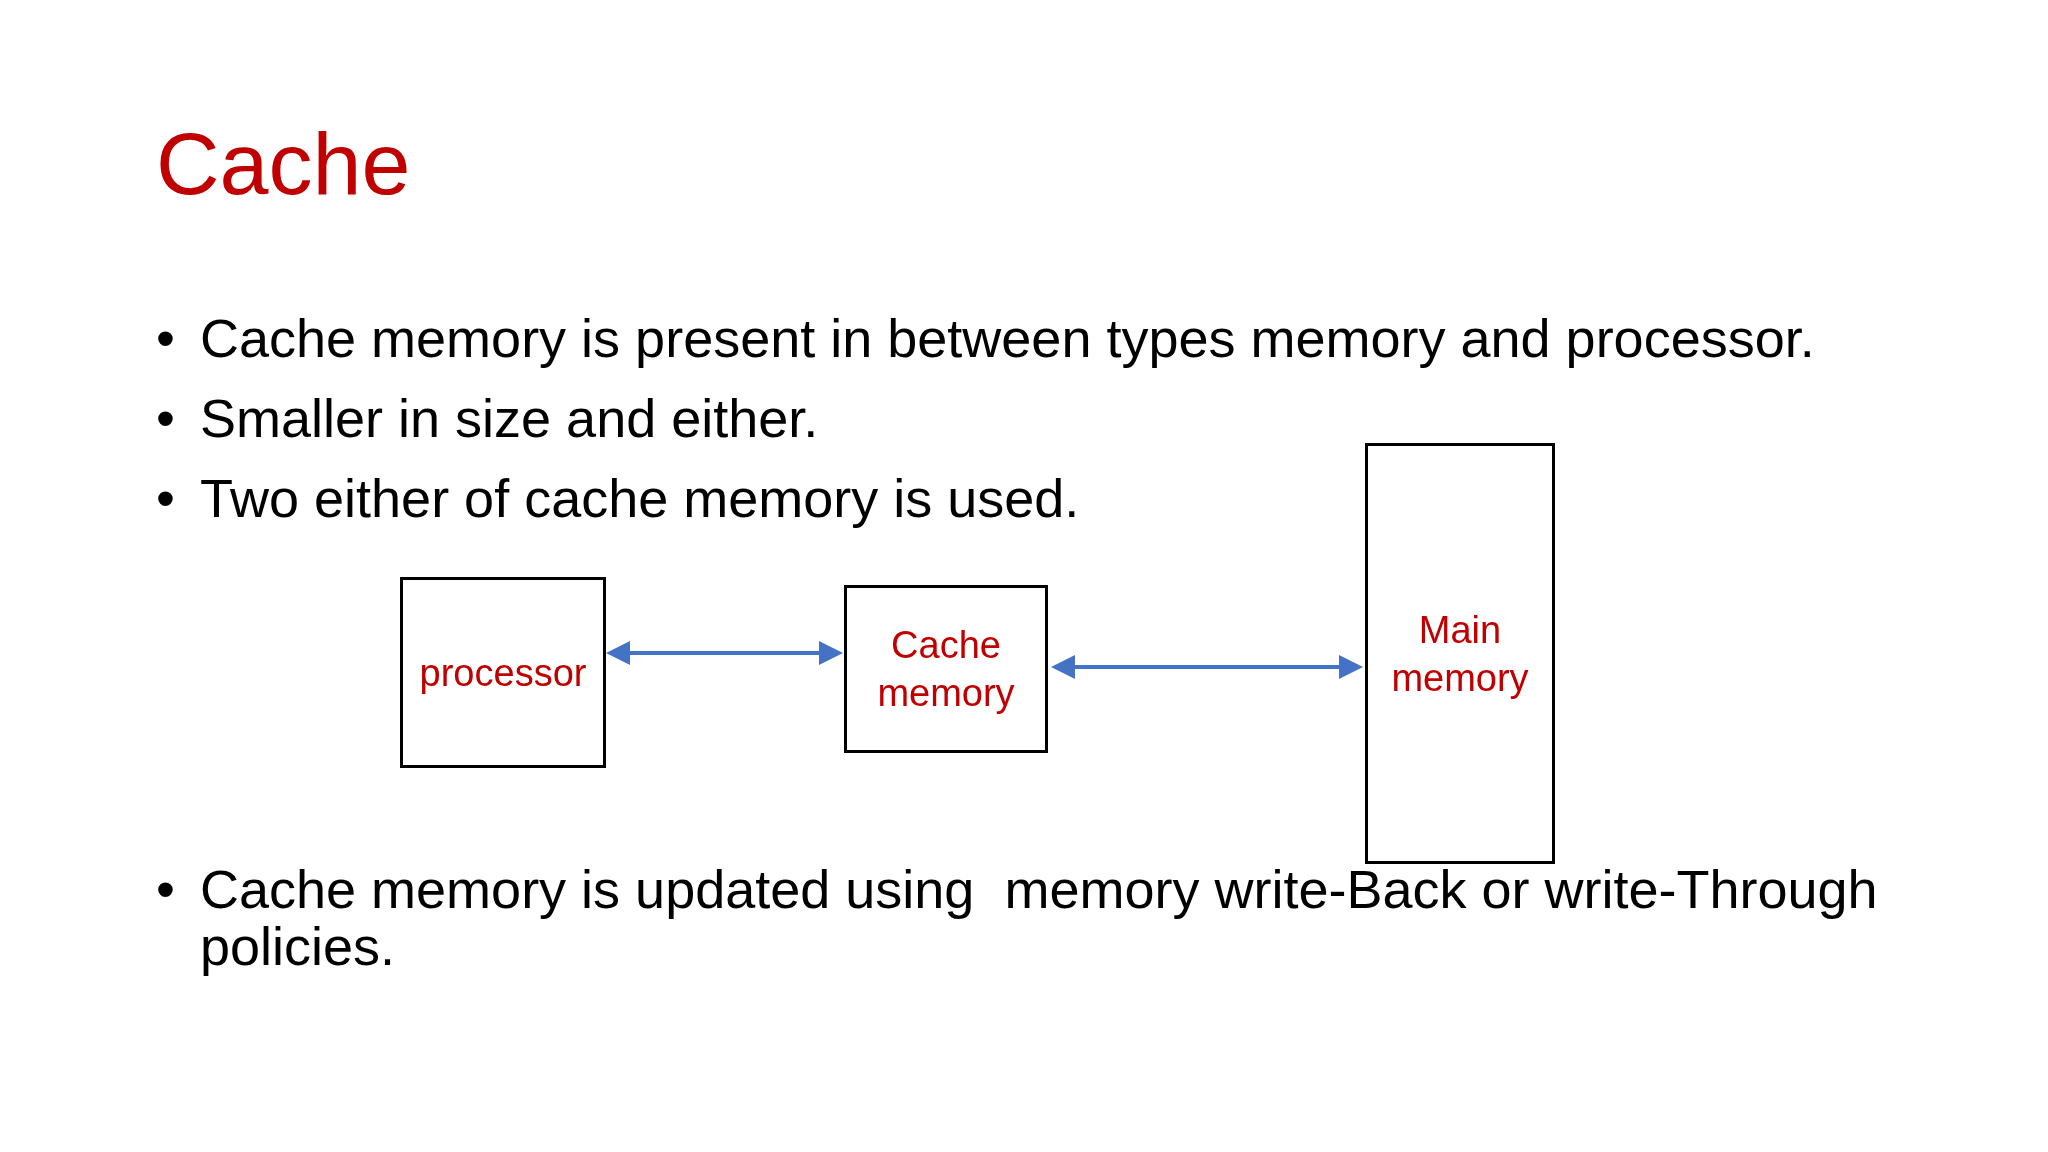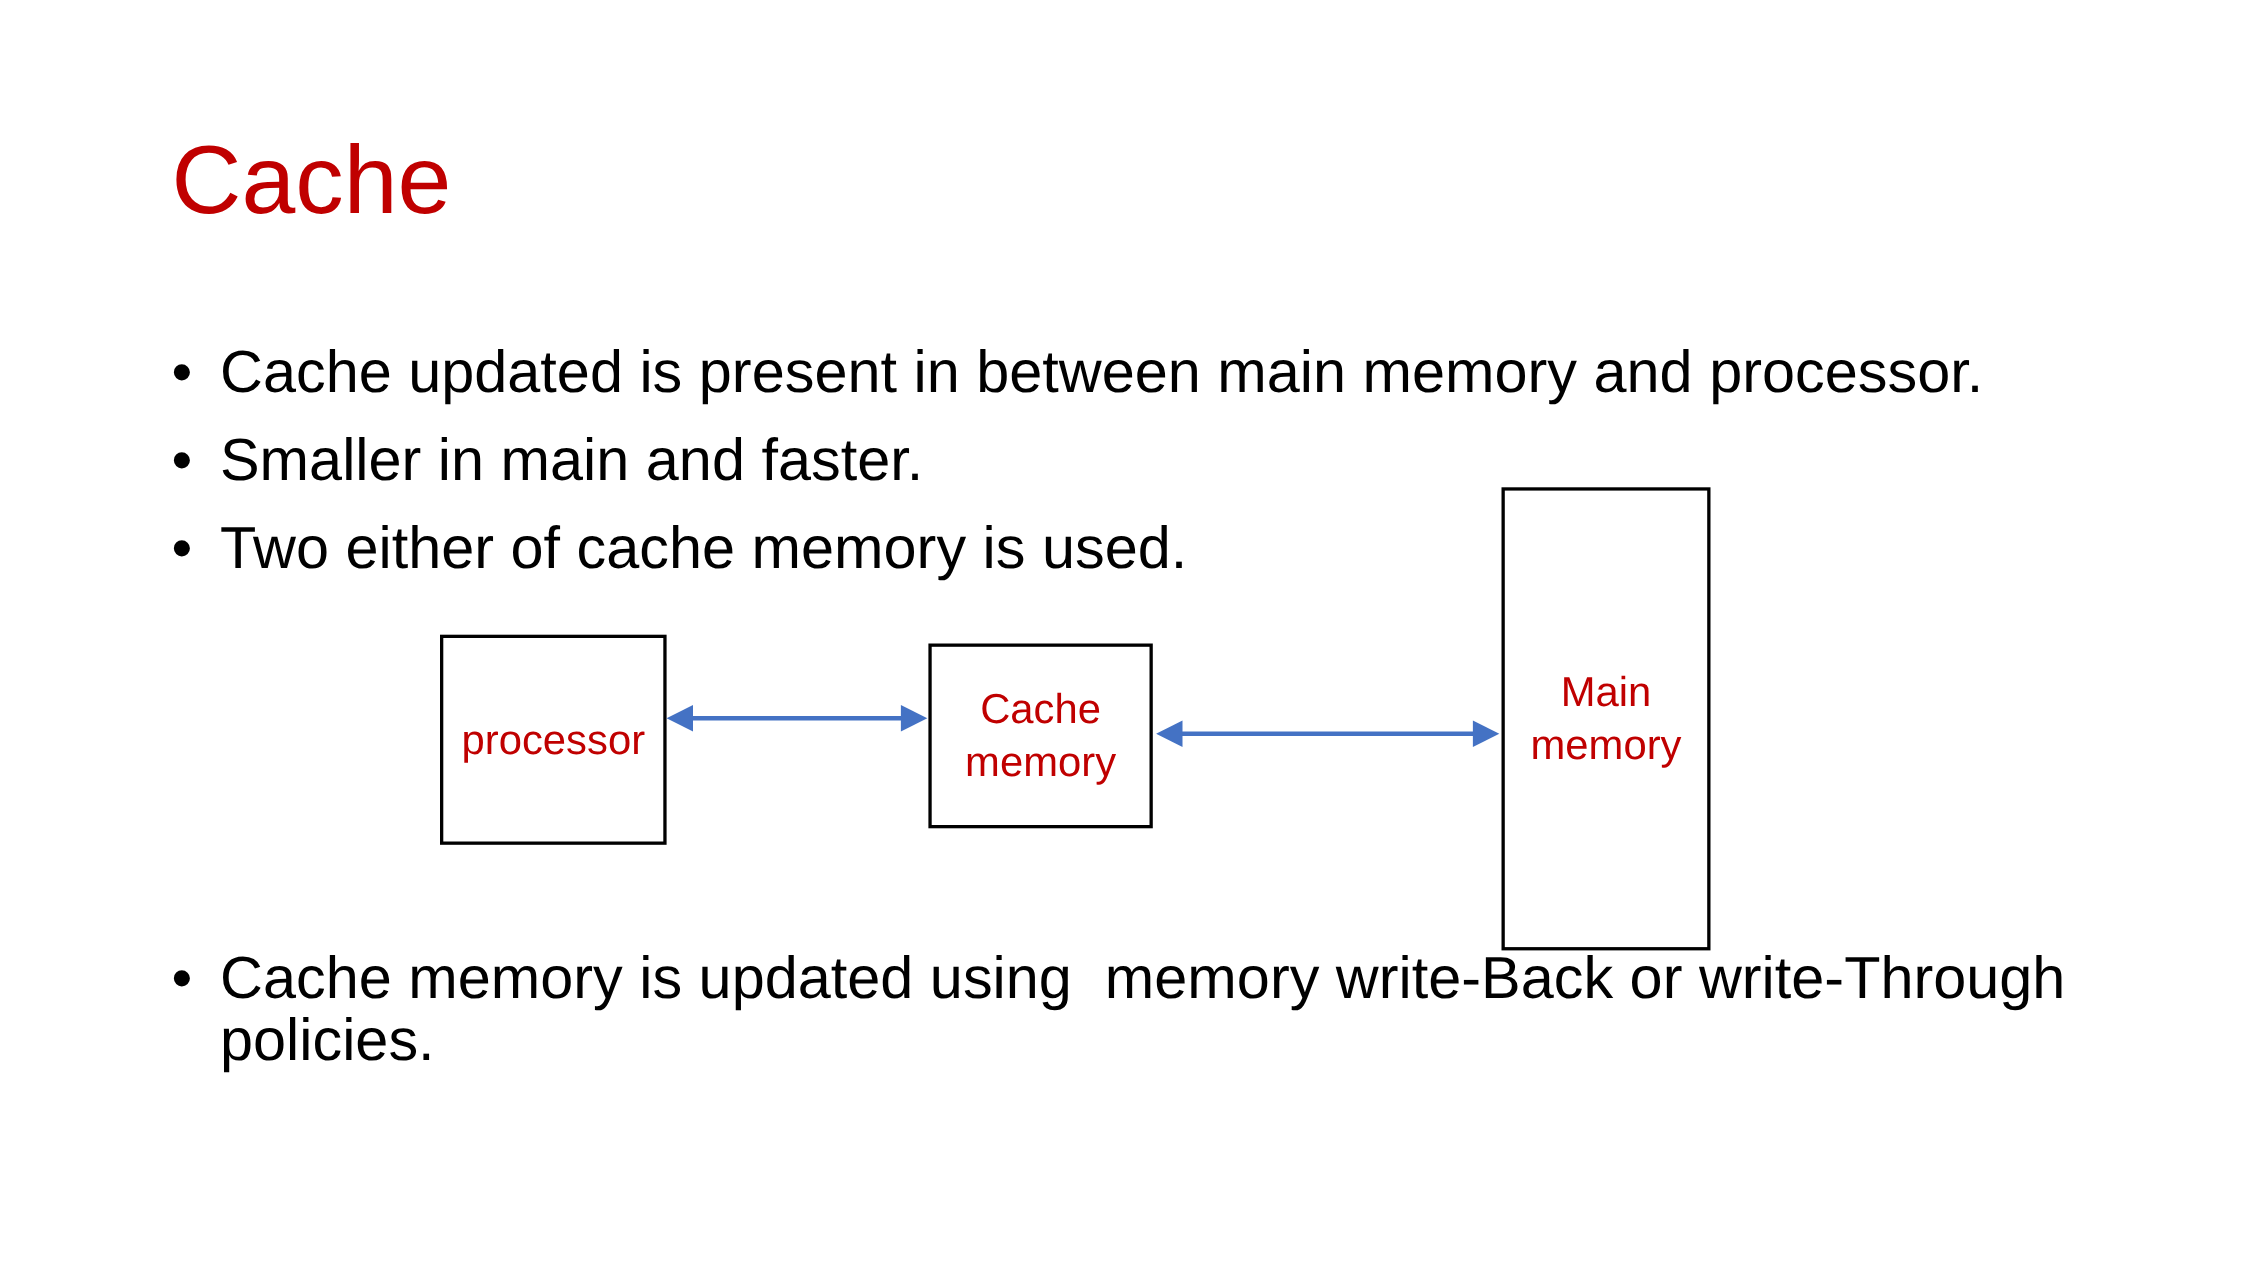--- a/index.html
+++ b/index.html
@@ -60,25 +60,25 @@
 </head>
 <body>
 
 <div class="slide">
 
   <div class="title">Cache</div>
 
   <div class="bullets-top">
     <div class="bullet-row">
       <span class="bullet-marker">•</span>
-      <span class="bullet-text">Cache updated is present in between main memory and processor.</span>
+      <span class="bullet-text">Cache memory is present in between types memory and processor.</span>
     </div>
     <div class="bullet-row">
       <span class="bullet-marker">•</span>
-      <span class="bullet-text">Smaller in main and faster.</span>
+      <span class="bullet-text">Smaller in size and either.</span>
     </div>
     <div class="bullet-row">
       <span class="bullet-marker">•</span>
       <span class="bullet-text">Two either of cache memory is used.</span>
     </div>
   </div>
 
   <div class="box box-processor">
     <span>processor</span>
   </div>

